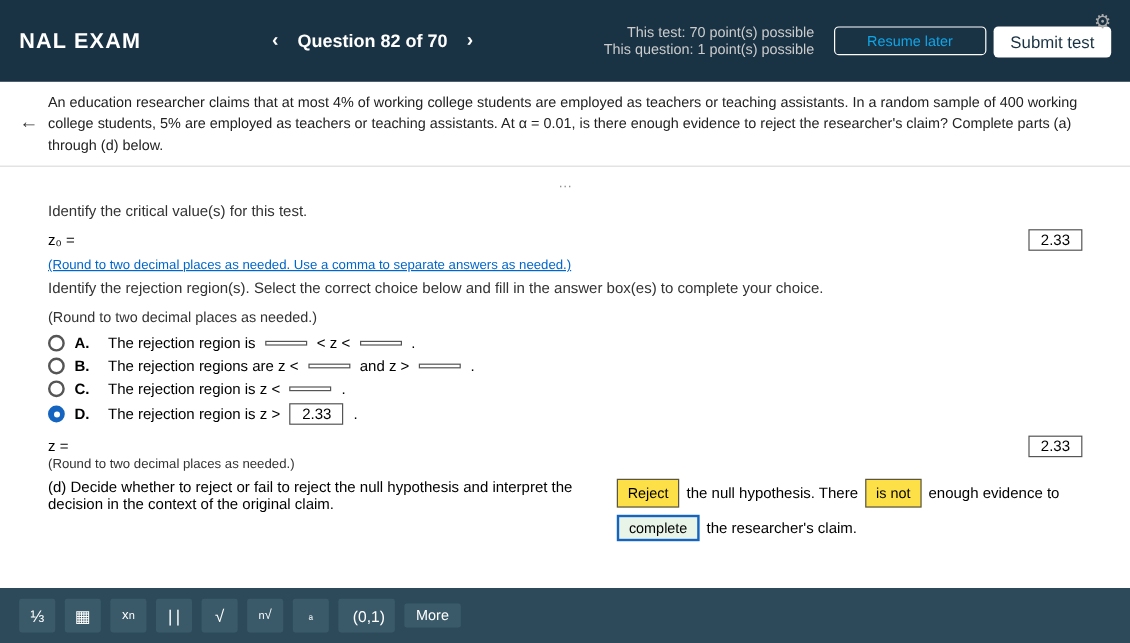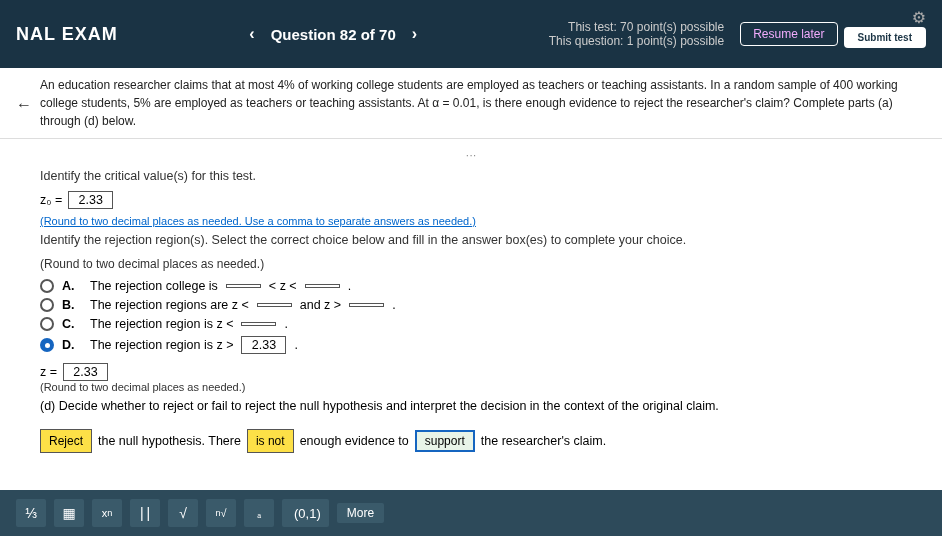--- a/index.html
+++ b/index.html
@@ -54,35 +54,35 @@
       gap: 16px;
     }
     .test-info {
       text-align: right;
       font-size: 12px;
       color: #ccc;
     }
     .btn-resume {
       background: transparent;
       border: 1.5px solid white;
-      color: #f0abfc;
-      padding: 4px 12px;
+      color: #0ea5e9;
+      padding: 4px 27px;
       border-radius: 4px;
       cursor: pointer;
       font-size: 12px;
     }
     .btn-submit {
       background: white;
       border: none;
       color: #1a3344;
       padding: 5px 14px;
       border-radius: 4px;
       cursor: pointer;
-      font-size: 10px;
-      font-weight: bold;
+      font-size: 14px;
+      font-weight: normal;
     }
     .gear-icon {
       position: absolute;
       top: 8px;
       right: 16px;
       color: #aaa;
       font-size: 16px;
     }
 
     
@@ -144,20 +144,21 @@
       font-size: 12.5px;
       color: #333;
       margin-bottom: 2px;
     }
 
     .answer-row {
       display: flex;
       align-items: center;
       gap: 6px;
       font-size: 12.5px;
+      justify-content: space-between;
     }
 
     .value-box {
       border: 1.5px solid #555;
       padding: 1px 6px;
       font-size: 12.5px;
       min-width: 45px;
       display: inline-block;
       text-align: center;
     }
@@ -218,21 +219,21 @@
 
     
     .step-c {
       font-size: 12.5px;
     }
 
     
     .step-d {
       font-size: 12.5px;
       display: flex;
-      flex-direction: column;
+      flex-direction: row;
       gap: 16px;
     }
     .step-d-row {
       display: flex;
       align-items: center;
       gap: 6px;
       flex-wrap: wrap;
     }
     .dropdown-box {
       border: 1.5px solid #555;
@@ -341,21 +342,21 @@
       <div class="section-label">
         <span>Identify the rejection region(s). Select the correct choice below and fill in the answer box(es) to complete your choice.</span>
       </div>
       <div class="section-instruction">(Round to two decimal places as needed.)</div>
 
       <div class="radio-group">
 
         <div class="radio-option">
           <div class="radio-btn"></div>
           <span class="radio-label">A.</span>
-          <span>The rejection college is</span>
+          <span>The rejection region is</span>
           <span class="input-box"></span>
           <span>&lt; z &lt;</span>
           <span class="input-box"></span>
           <span>.</span>
         </div>
 
         <div class="radio-option">
           <div class="radio-btn"></div>
           <span class="radio-label">B.</span>
           <span>The rejection regions are z &lt;</span>
@@ -391,21 +392,21 @@
         <div class="hint-text" style="text-decoration:none; color:#333; font-size:11px;">(Round to two decimal places as needed.)</div>
       </div>
 
       <div class="step-d">
         <div>(d) Decide whether to reject or fail to reject the null hypothesis and interpret the decision in the context of the original claim.</div>
         <div class="step-d-row">
           <button class="dropdown-box">Reject</button>
           <span>the null hypothesis. There</span>
           <span class="dropdown-box">is not</span>
           <span>enough evidence to</span>
-          <span class="dropdown-highlight">support</span>
+          <span class="dropdown-highlight">complete</span>
           <span>the researcher's claim.</span>
         </div>
       </div>
 
     </div>
 
     <div class="toolbar">
       <button class="toolbar-btn">⅓</button>
       <button class="toolbar-btn">▦</button>
       <button class="toolbar-btn" style="font-size:11px;">x<sup>n</sup></button>

